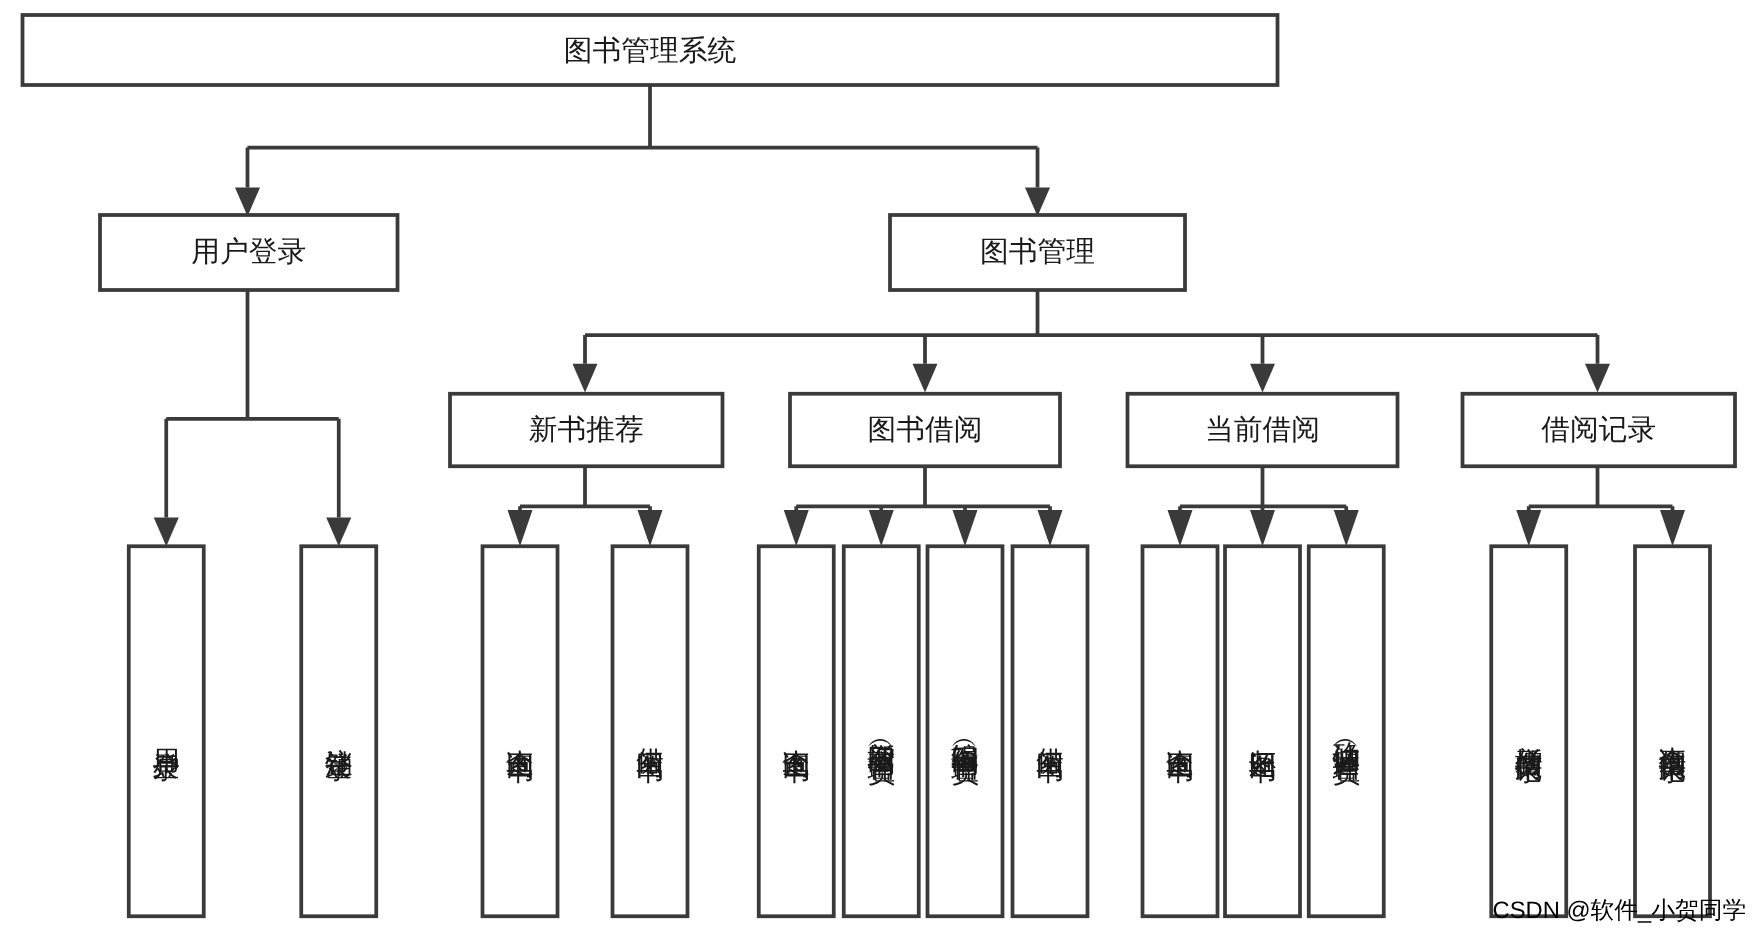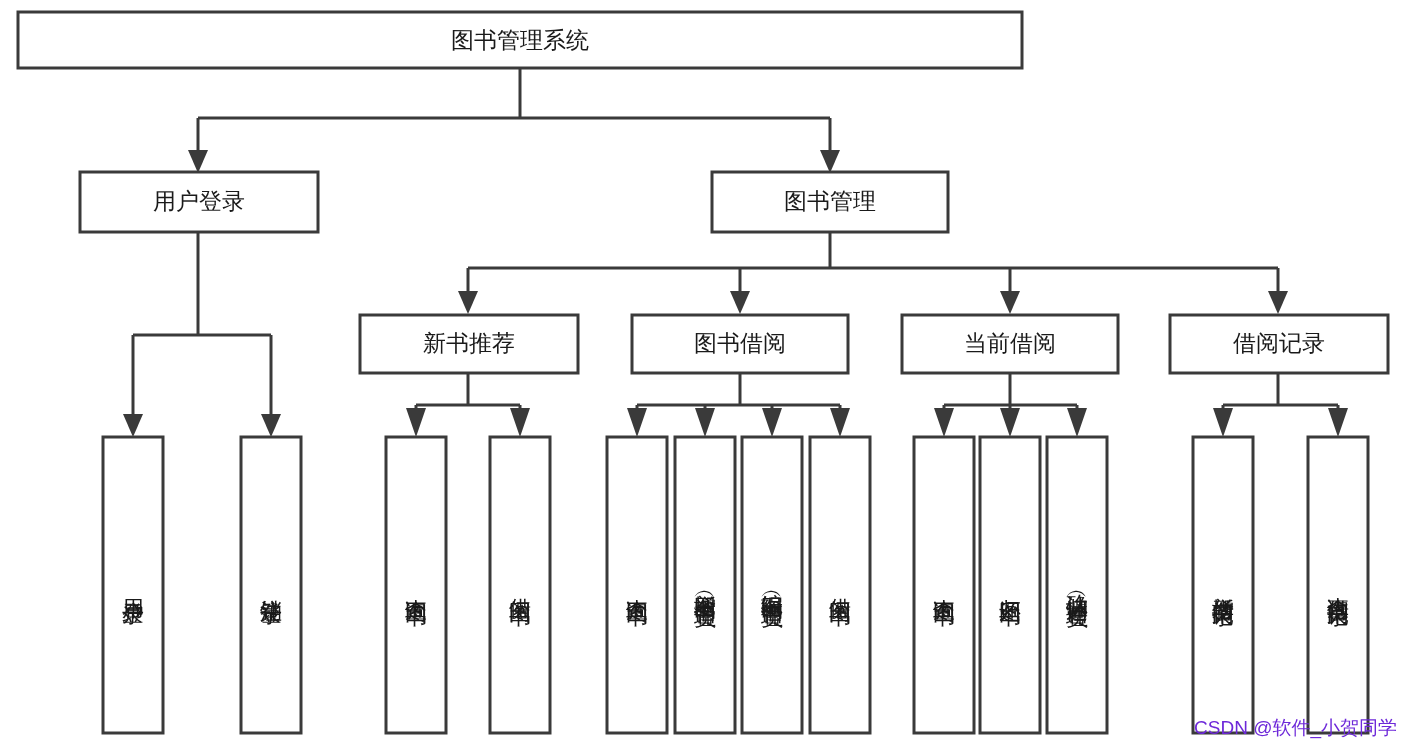--- a/index.html
+++ b/index.html
@@ -63,21 +63,21 @@
     text-align: center;
     white-space: nowrap;
     pointer-events: none;
   }
   .watermark {
     position: absolute;
     right: 8px;
     bottom: 6px;
     font-family: "Liberation Sans", "DejaVu Sans", sans-serif;
     font-size: 19px;
-    color: #6d28d9;
+    color: #000000;
     white-space: nowrap;
     user-select: none;
   }
 </style>
 </head>
 <body>
 
 <div id="diagram-root">
 
   <svg class="diagram-canvas" viewBox="0 0 1405 747">

